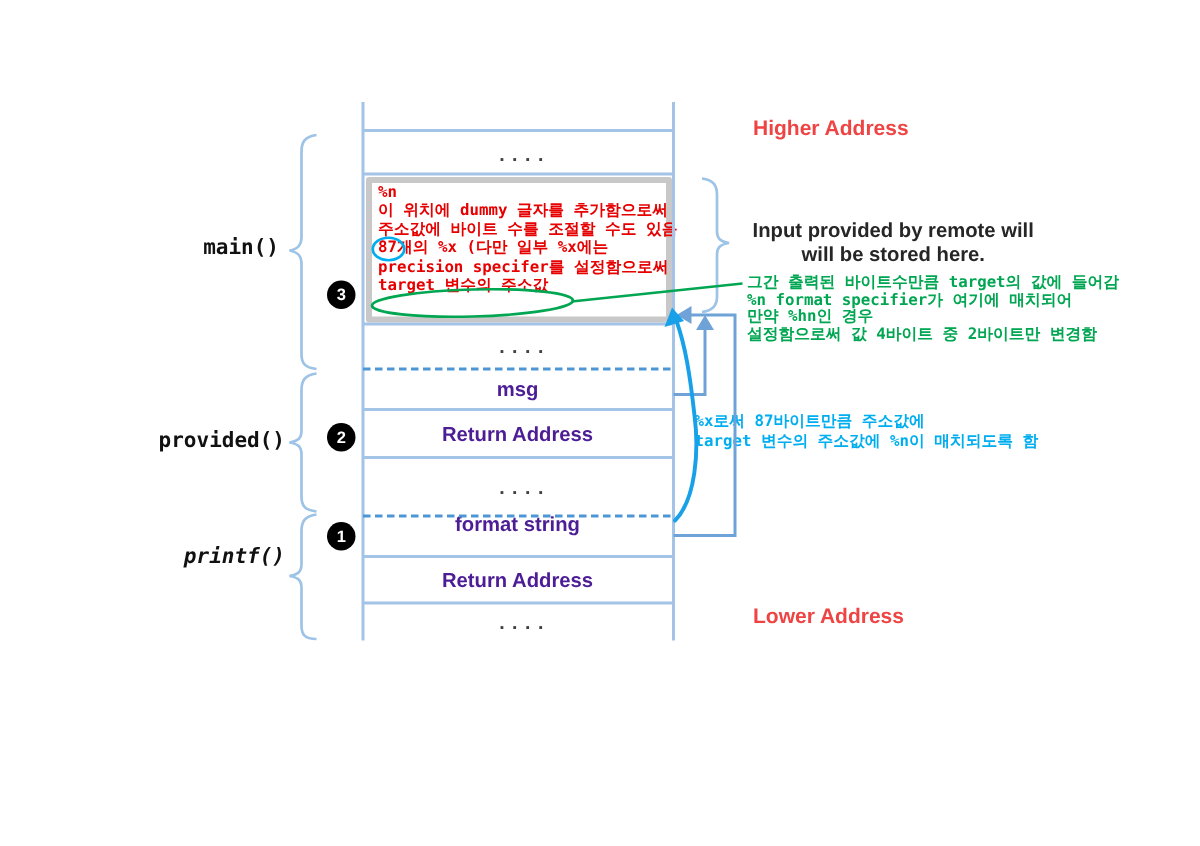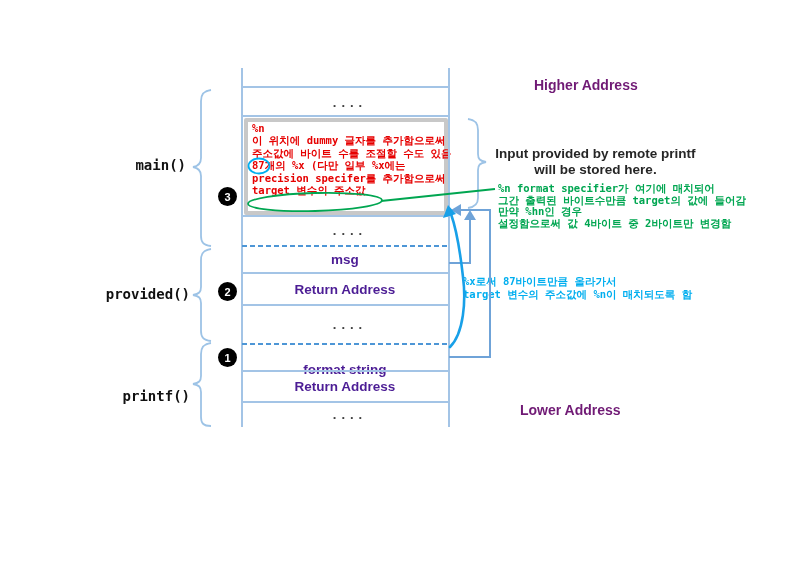--- a/index.html
+++ b/index.html
@@ -4,21 +4,21 @@
 <style>
   html,body{margin:0;padding:0;background:#ffffff;}
   .canvas{position:relative;width:800px;height:564px;background:#ffffff;overflow:hidden;
           font-family:"Liberation Sans",sans-serif;}
   .abs{position:absolute;}
   .cell-label{width:206px;display:flex;align-items:center;justify-content:center;
               font-weight:bold;font-size:13.5px;color:#4c1d95;white-space:nowrap;}
   .dots{font-size:13px;font-weight:bold;letter-spacing:5px;color:#404040;padding-left:5px;}
   .mono{font-family:"DejaVu Sans Mono","DejaVu Sans",monospace;font-weight:bold;}
   .fn-label{width:102px;text-align:right;font-size:14px;color:#111;white-space:nowrap;}
-  .addr-label{font-weight:bold;font-size:14px;color:#701a75;white-space:nowrap;margin-left:32px;}
+  .addr-label{font-weight:bold;font-size:14px;color:#ef4444;white-space:nowrap;}
   .input-note{width:205px;text-align:center;font-weight:bold;font-size:13.5px;
               line-height:16px;color:#262626;}
   .note{white-space:nowrap;}
   .note-red{color:#e60000;font-size:10.5px;line-height:12.4px;}
   .note-green{color:#00a651;font-size:10.5px;line-height:11.6px;}
   .note-blue{color:#00aeef;font-size:10.5px;line-height:12.5px;}
   .gray-box{left:244px;top:118px;width:204px;height:97px;border:4px solid #c8c8c8;
             background:#ffffff;box-sizing:border-box;border-radius:2px;}
   .marker{width:19px;height:19px;border-radius:50%;background:#000;color:#fff;
           display:flex;align-items:center;justify-content:center;
@@ -30,58 +30,58 @@
 
 <div class="canvas">
 
   <div class="abs gray-box"></div>
 
   <div class="abs" style="left:252px;top:122px;">
     <div class="note note-red mono">%n</div>
     <div class="note note-red mono">이 위치에 dummy 글자를 추가함으로써</div>
     <div class="note note-red mono">주소값에 바이트 수를 조절할 수도 있음</div>
     <div class="note note-red mono">87개의 %x (다만 일부 %x에는</div>
-    <div class="note note-red mono">precision specifer를 추가함으로써</div>
+    <div class="note note-red mono">precision specifer를 설정함으로써</div>
     <div class="note note-red mono">target 변수의 주소값</div>
   </div>
 
   <div class="abs cell-label dots" style="left:242px;top:87px;height:30px;">....</div>
   <div class="abs cell-label dots" style="left:242px;top:215px;height:31px;">....</div>
   <div class="abs cell-label" style="left:242px;top:246px;height:27px;">msg</div>
   <div class="abs cell-label" style="left:242px;top:273px;height:32px;">Return Address</div>
   <div class="abs cell-label dots" style="left:242px;top:305px;height:39px;">....</div>
-  <div class="abs cell-label" style="left:242px;top:356px;height:27px;">format string</div>
+  <div class="abs cell-label" style="left:242px;top:336px;height:27px;">format string</div>
   <div class="abs cell-label" style="left:242px;top:371px;height:31px;">Return Address</div>
   <div class="abs cell-label dots" style="left:242px;top:402px;height:25px;">....</div>
 
   <div class="abs fn-label mono" style="left:84px;top:157px;text-align:right;">main()</div>
   <div class="abs fn-label mono" style="left:88px;top:286px;">provided()</div>
-  <div class="abs fn-label mono" style="left:88px;top:388px;">printf()</div>
+  <div class="abs fn-label mono" style="left:88px;top:363px;font-style:italic;">printf()</div>
 
   <div class="abs marker" style="left:218px;top:187px;">3</div>
   <div class="abs marker" style="left:218px;top:282px;">2</div>
   <div class="abs marker" style="left:218px;top:348px;">1</div>
 
   <div class="abs addr-label" style="left:502px;top:77px;">Higher Address</div>
-  <div class="abs addr-label" style="left:488px;top:402px;">Lower Address</div>
+  <div class="abs addr-label" style="left:502px;top:402px;">Lower Address</div>
 
   <div class="abs input-note" style="left:493px;top:146px;">
-    <div>Input provided by remote printf</div>
+    <div>Input provided by remote will</div>
     <div>will be stored here.</div>
   </div>
 
   <div class="abs" style="left:498px;top:183px;">
+    <div class="note note-green mono">그간 출력된 바이트수만큼 target의 값에 들어감</div>
     <div class="note note-green mono">%n format specifier가 여기에 매치되어</div>
-    <div class="note note-green mono">그간 출력된 바이트수만큼 target의 값에 들어감</div>
     <div class="note note-green mono">만약 %hn인 경우</div>
     <div class="note note-green mono">설정함으로써 값 4바이트 중 2바이트만 변경함</div>
   </div>
 
   <div class="abs" style="left:463px;top:275px;">
-    <div class="note note-blue mono">%x로써 87바이트만큼 올라가서</div>
+    <div class="note note-blue mono">%x로써 87바이트만큼 주소값에</div>
     <div class="note note-blue mono">target 변수의 주소값에 %n이 매치되도록 함</div>
   </div>
 
   <svg class="abs overlay" width="800" height="564" viewBox="0 0 800 564">
 
     <line x1="242" y1="68" x2="242" y2="427" stroke="#a3c4e6" stroke-width="2"></line>
     <line x1="449" y1="68" x2="449" y2="427" stroke="#a3c4e6" stroke-width="2"></line>
 
     <line x1="242" y1="87" x2="449" y2="87" stroke="#a3c4e6" stroke-width="2"></line>
     <line x1="242" y1="116" x2="449" y2="116" stroke="#a3c4e6" stroke-width="2"></line>

